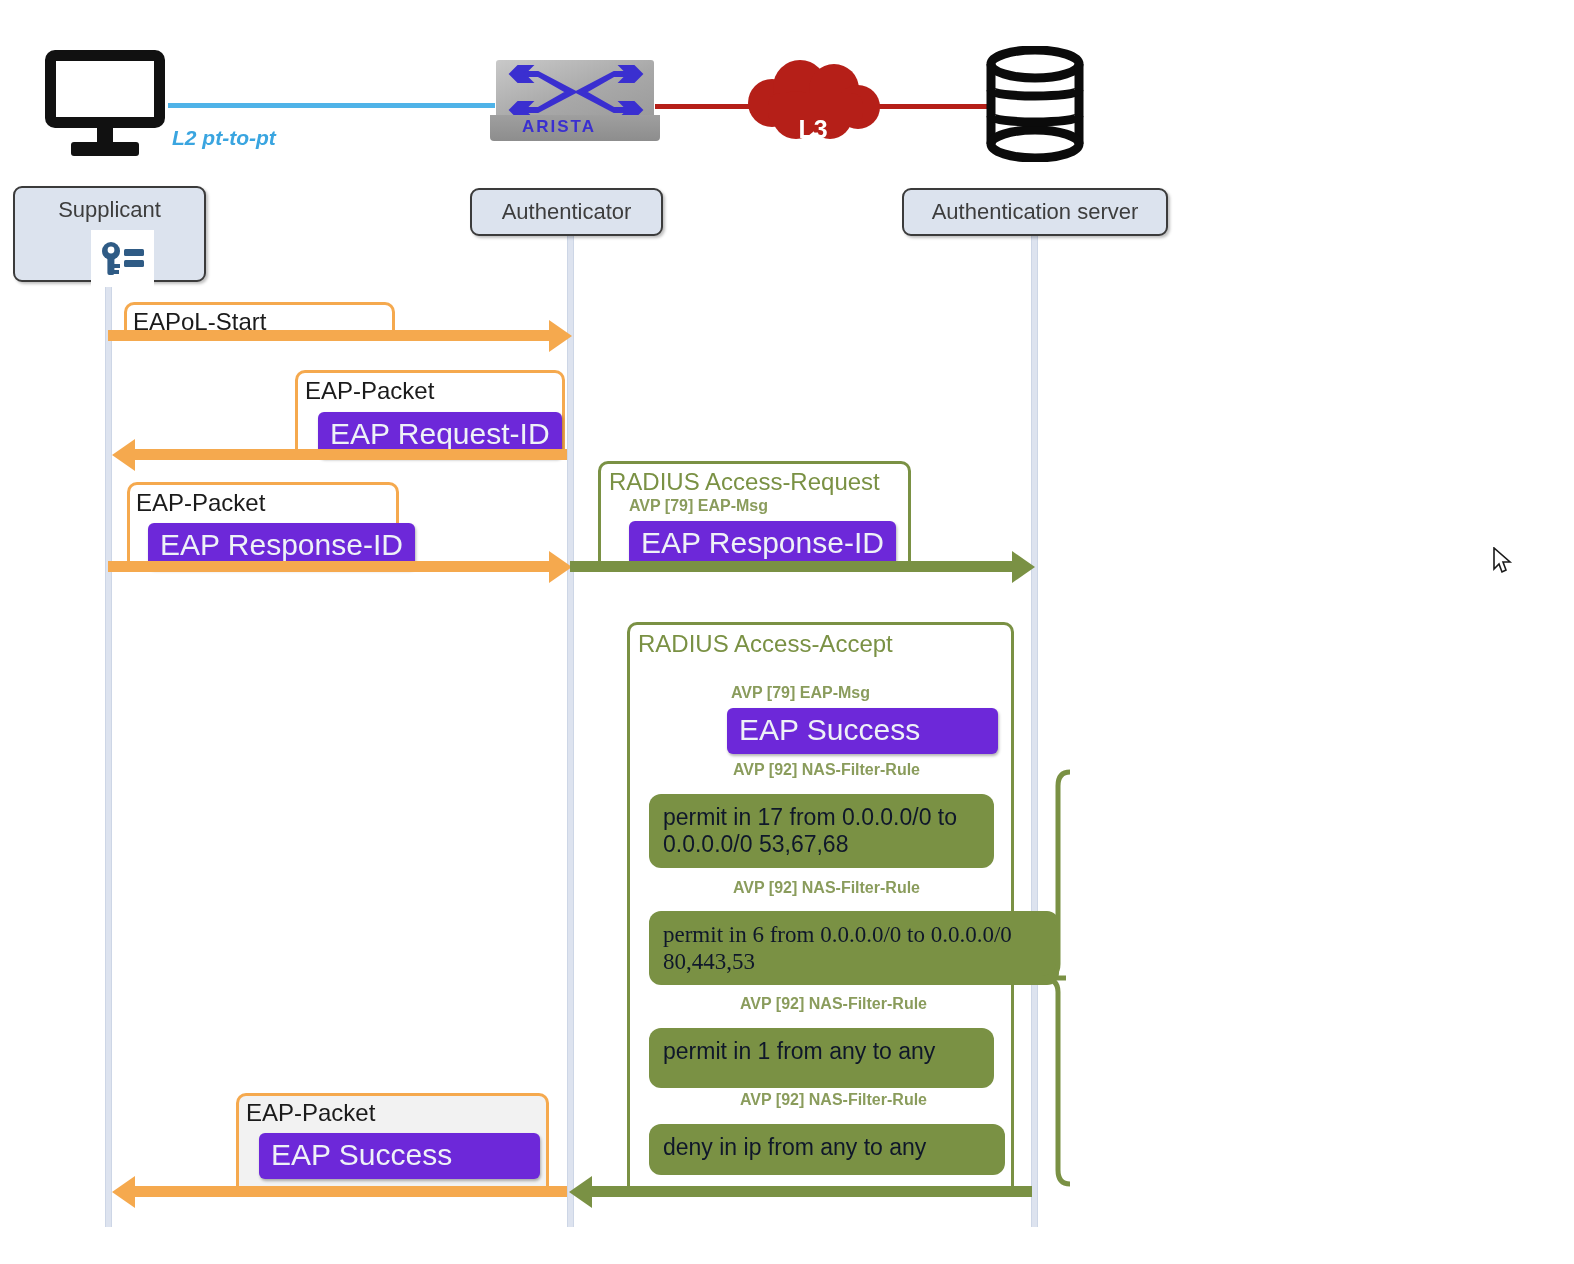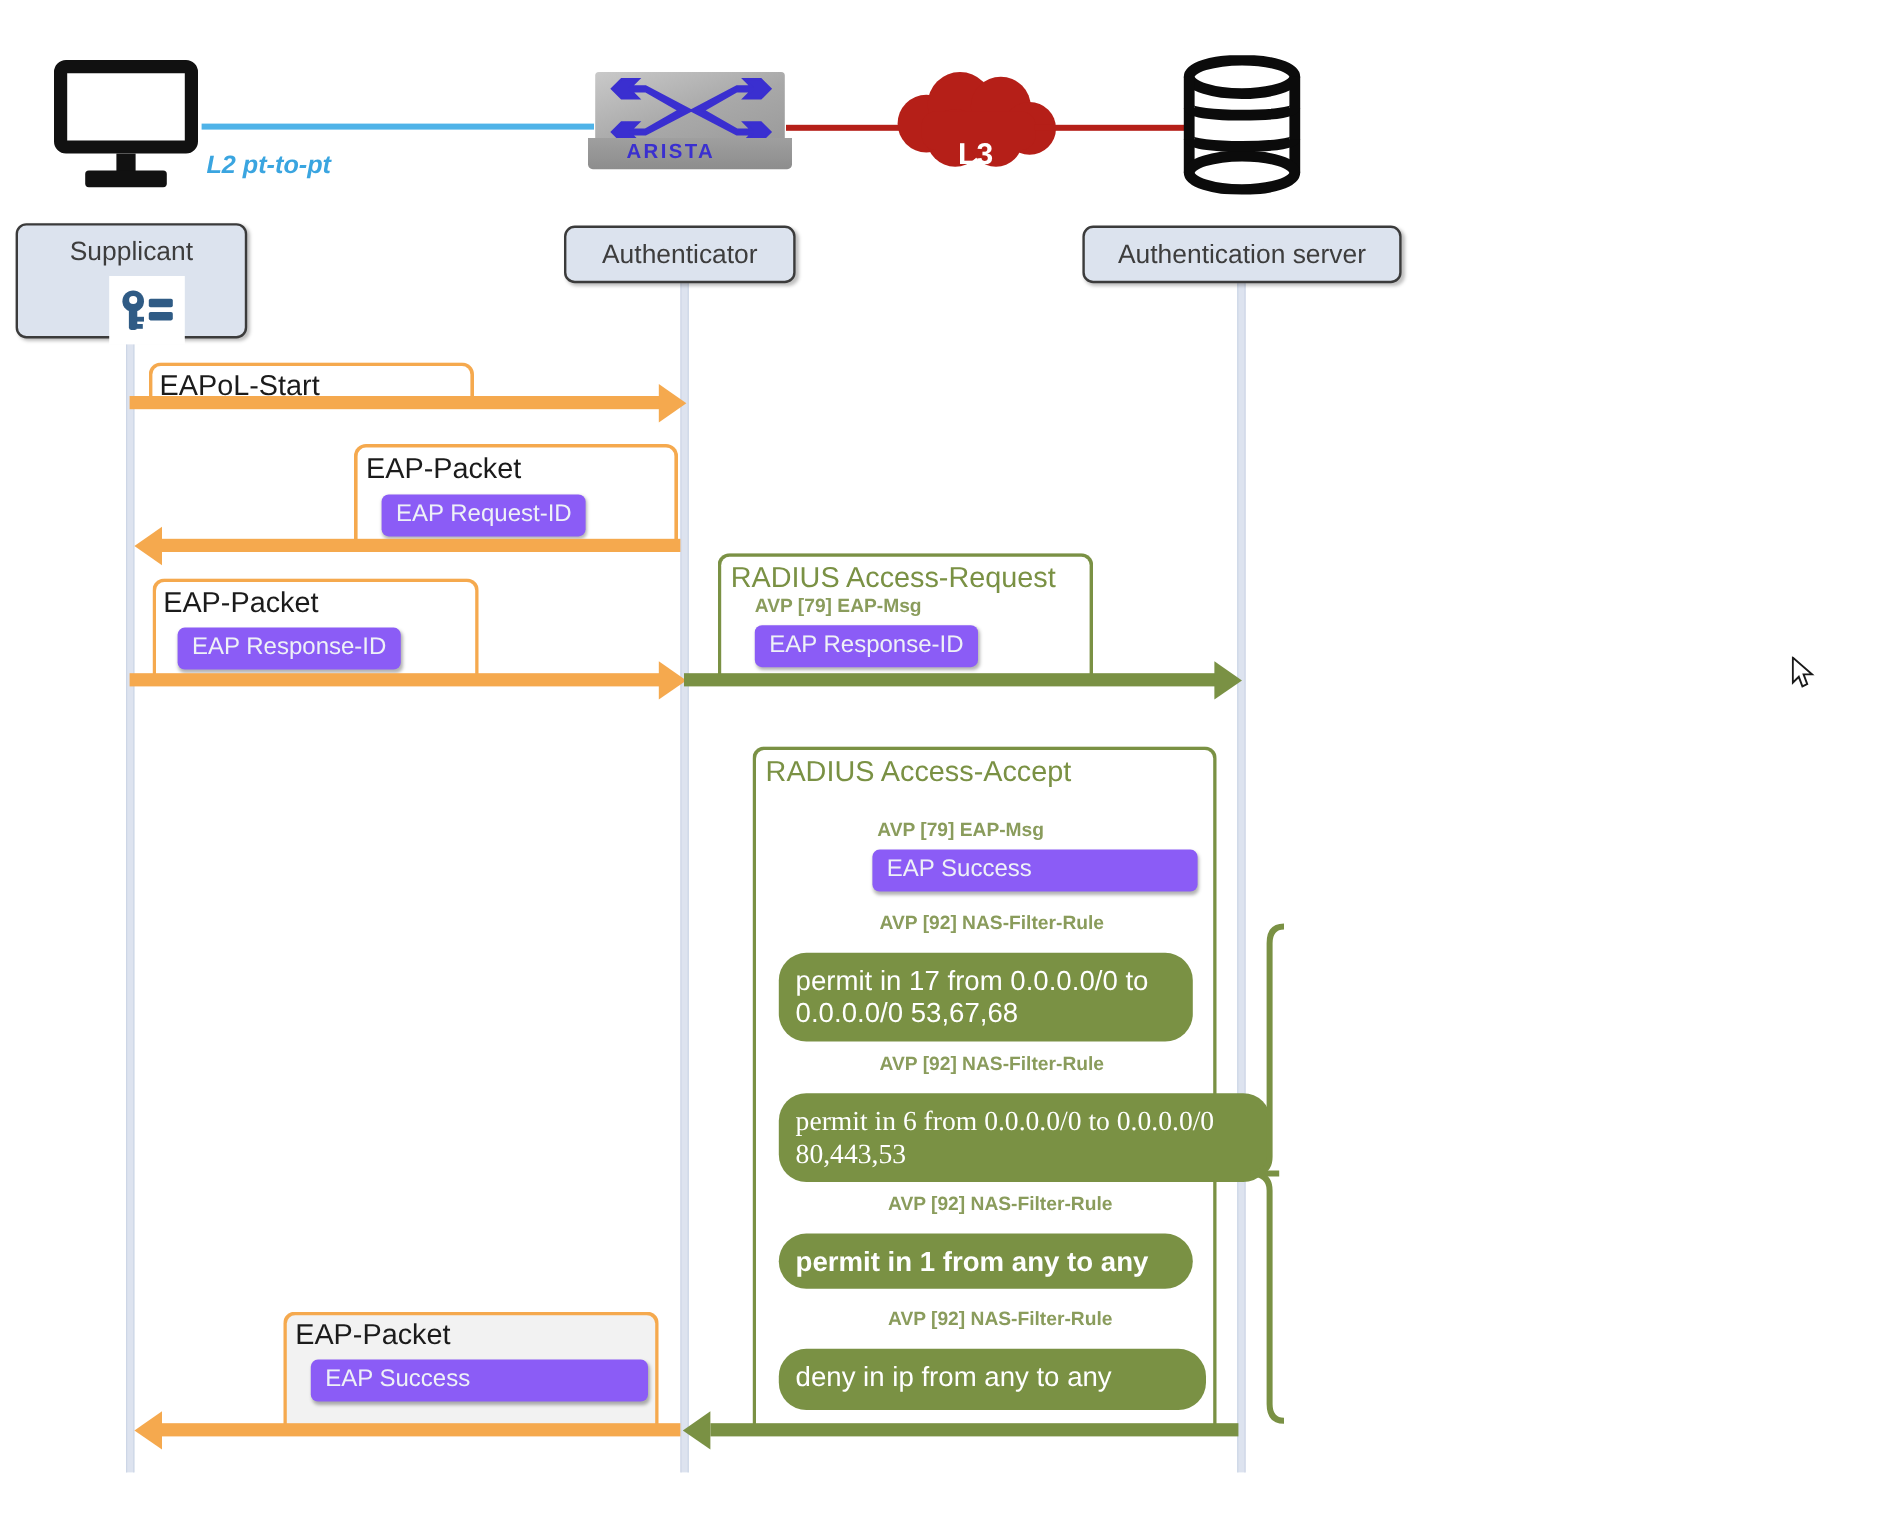--- a/index.html
+++ b/index.html
@@ -201,35 +201,35 @@
     position: absolute;
     font-size: 16px;
     font-weight: bold;
     color: #8a9c5c;
     white-space: nowrap;
     text-align: right;
   }
 
   .badge-navy {
     position: absolute;
-    background: #8b5cf6;
+    background: #6d28d9;
     border-radius: 6px;
     color: #eef1f7;
-    font-size: 20px;
+    font-size: 30px;
     padding: 5px 12px 7px 12px;
     white-space: nowrap;
     box-sizing: border-box;
     box-shadow: 1px 2px 3px rgba(0,0,0,0.3);
   }
 
   .badge-olive {
     position: absolute;
     background: #7a9144;
-    border-radius: 23px;
-    color: #ffffff;
+    border-radius: 12px;
+    color: #0f172a;
     font-size: 23px;
     padding: 10px 14px;
     box-sizing: border-box;
     line-height: 1.18;
   }
 
   
   .annot-text {
     position: absolute;
     left: 1094px; top: 884px;
@@ -357,21 +357,21 @@
   <div class="avp-label" style="left:731px; top:684px;">AVP [79] EAP-Msg</div>
   <div class="badge-navy" style="left:727px; top:708px; width:271px;">EAP Success</div>
 
   <div class="avp-label" style="left:733px; top:761px;">AVP [92] NAS-Filter-Rule</div>
   <div class="badge-olive" style="left:649px; top:794px; width:345px;">permit in 17 from 0.0.0.0/0 to 0.0.0.0/0 53,67,68</div>
 
   <div class="avp-label" style="left:733px; top:879px;">AVP [92] NAS-Filter-Rule</div>
   <div class="badge-olive" style="left:649px; top:911px; width:410px;font-family:Liberation Serif, serif;">permit in 6 from 0.0.0.0/0 to 0.0.0.0/0 80,443,53</div>
 
   <div class="avp-label" style="left:740px; top:995px;">AVP [92] NAS-Filter-Rule</div>
-  <div class="badge-olive" style="left:649px; top:1028px; width:345px; height:46px;font-weight:bold;">permit in 1 from any to any</div>
+  <div class="badge-olive" style="left:649px; top:1028px; width:345px; height:60px;">permit in 1 from any to any</div>
 
   <div class="avp-label" style="left:740px; top:1091px;">AVP [92] NAS-Filter-Rule</div>
   <div class="badge-olive" style="left:649px; top:1124px; width:356px; height:51px;">deny in ip from any to any</div>
 
   <div class="arrow-line arrow-green" style="left:592px; top:1186px; width:440px;"></div>
   <div class="arrow-head head-left-green" style="left:569px; top:1176px;"></div>
 
   <div class="msg-frame frame-orange-filled" style="left:236px; top:1093px; width:313px; height:94px;"></div>
   <div class="msg-title" style="left:246px; top:1099px;">EAP-Packet</div>
   <div class="badge-navy" style="left:259px; top:1133px; width:281px;">EAP Success</div>

